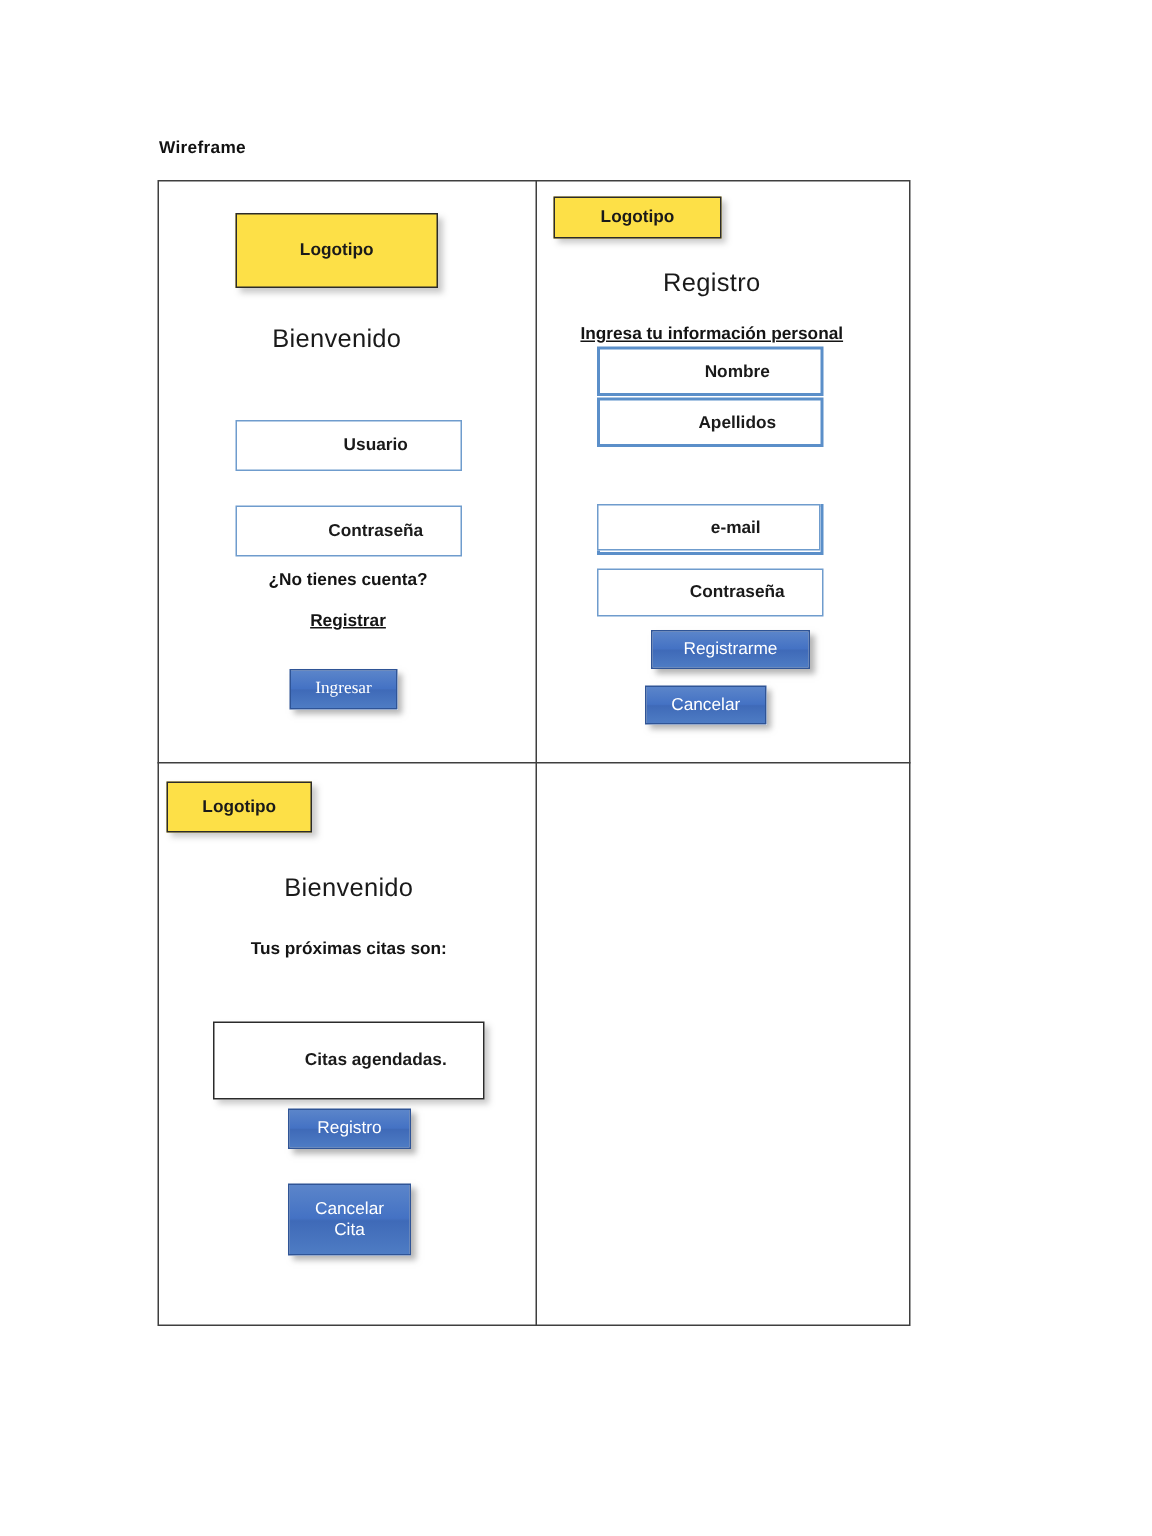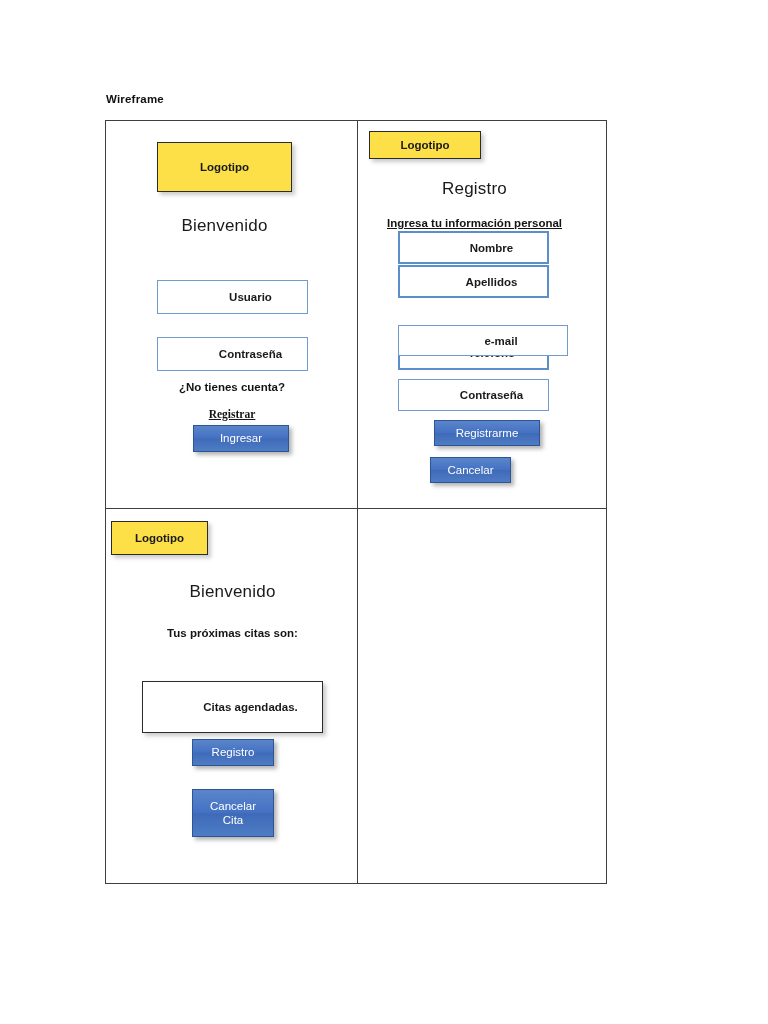--- a/index.html
+++ b/index.html
@@ -140,40 +140,40 @@
   <div class="logo-box dropshadow-box" style="left:157px; top:142px; width:135px; height:50px;">Logotipo</div>
 
   <div class="heading" style="left:132px; top:216px; width:185px;">Bienvenido</div>
 
   <div class="field thin" style="left:157px; top:280px; width:151px; height:34px;">Usuario</div>
 
   <div class="field thin" style="left:157px; top:337px; width:151px; height:34px;">Contraseña</div>
 
   <div class="sub-bold" style="left:147px; top:381px; width:170px;">¿No tienes cuenta?</div>
 
-  <div class="sub-bold underline" style="left:147px; top:408px; width:170px;font-family:Liberation Serif, serif;">Registrar</div>
+  <div class="sub-bold underline" style="left:147px; top:408px; width:170px;">Registrar</div>
 
-  <div class="btn" style="left:193px; top:425px; width:96px; height:27px;">Ingresar</div>
+  <div class="btn" style="left:193px; top:446px; width:72px; height:27px;font-family:Liberation Serif, serif;">Ingresar</div>
 </div>
 
 <div class="panel">
 
   <div class="logo-box dropshadow-box" style="left:369px; top:131px; width:112px; height:28px;">Logotipo</div>
 
   <div class="heading" style="left:382px; top:179px; width:185px;">Registro</div>
 
   <div class="sub-bold underline" style="left:372px; top:217px; width:205px; z-index:5;">Ingresa tu información personal</div>
 
   <div class="field thick" style="left:398px; top:231px; width:151px; height:33px;">Nombre</div>
 
   <div class="field thick" style="left:398px; top:265px; width:151px; height:33px;">Apellidos</div>
 
   <div class="field thick" style="left:398px; top:300px; width:151px; height:34px;margin-top:36px;">Teléfono</div>
 
-  <div class="field thin" style="left:398px; top:325px; width:170px; height:31px;">e-mail</div>
+  <div class="field thin" style="left:398px; top:336px; width:149px; height:31px;">e-mail</div>
 
   <div class="field thin" style="left:398px; top:379px; width:151px; height:32px;">Contraseña</div>
 
   <div class="btn" style="left:434px; top:420px; width:106px; height:26px;">Registrarme</div>
 
   <div class="btn" style="left:430px; top:457px; width:81px; height:26px;">Cancelar</div>
 </div>
 
 <div class="panel">
 

